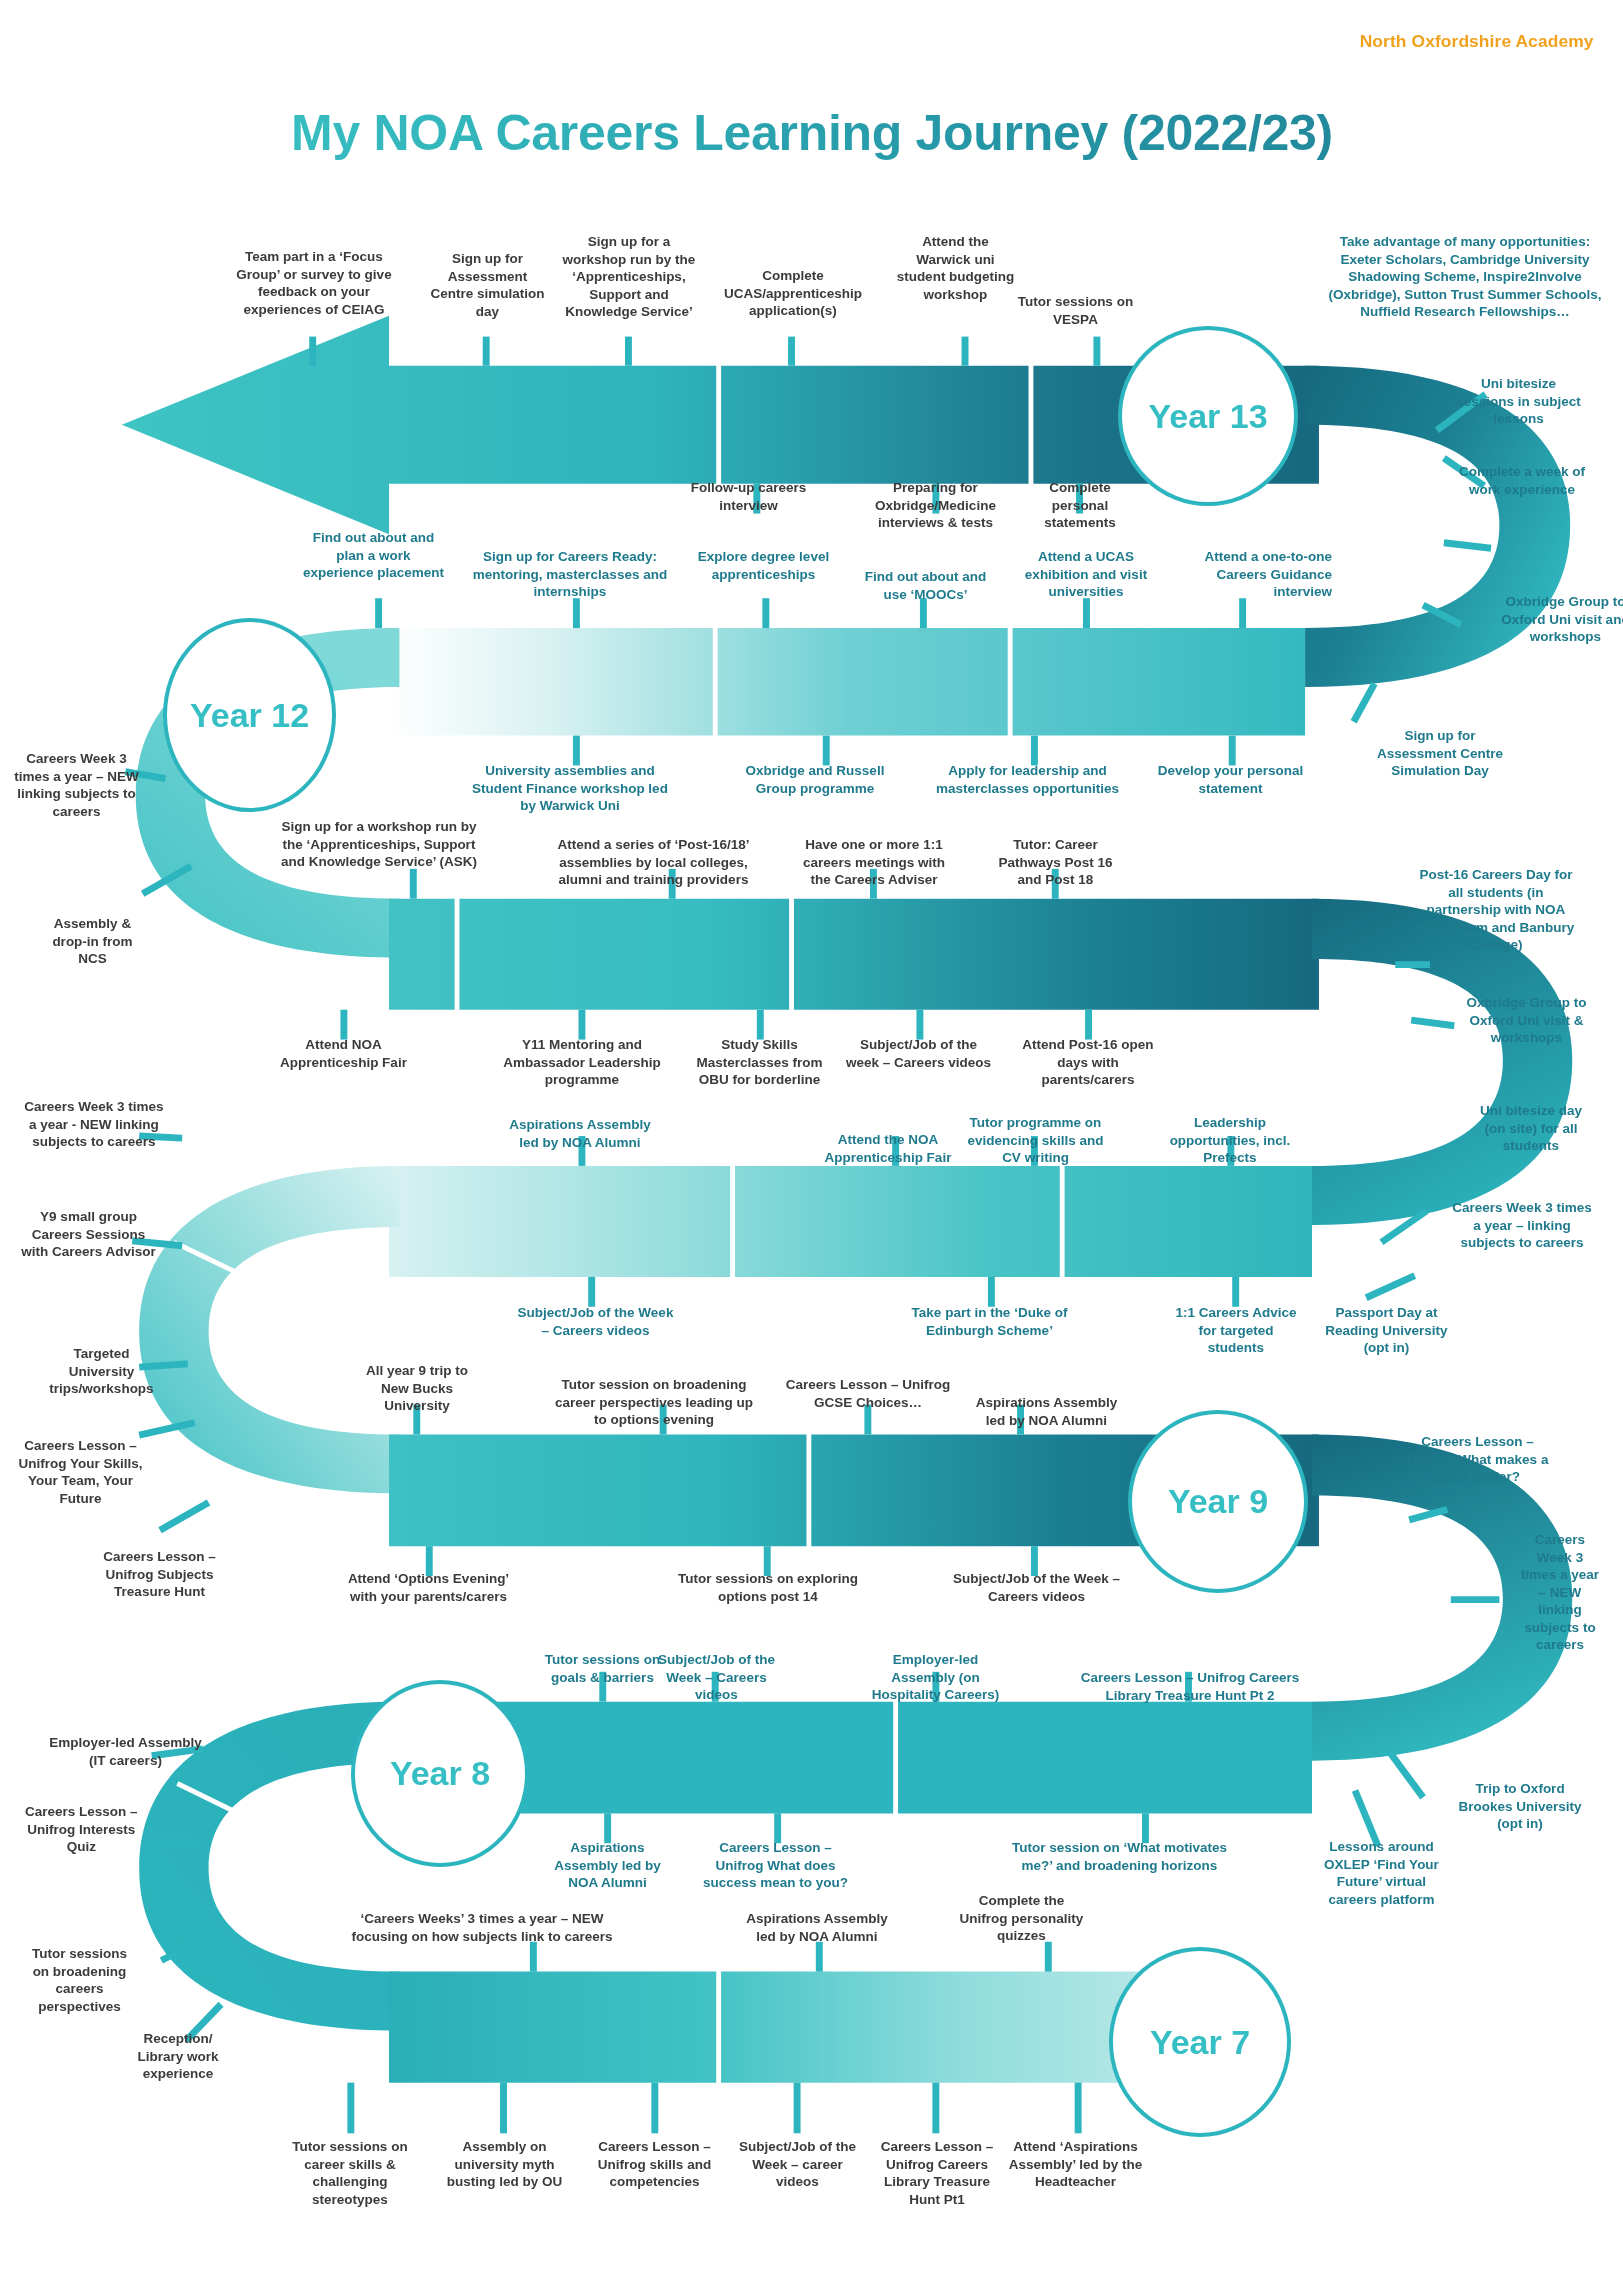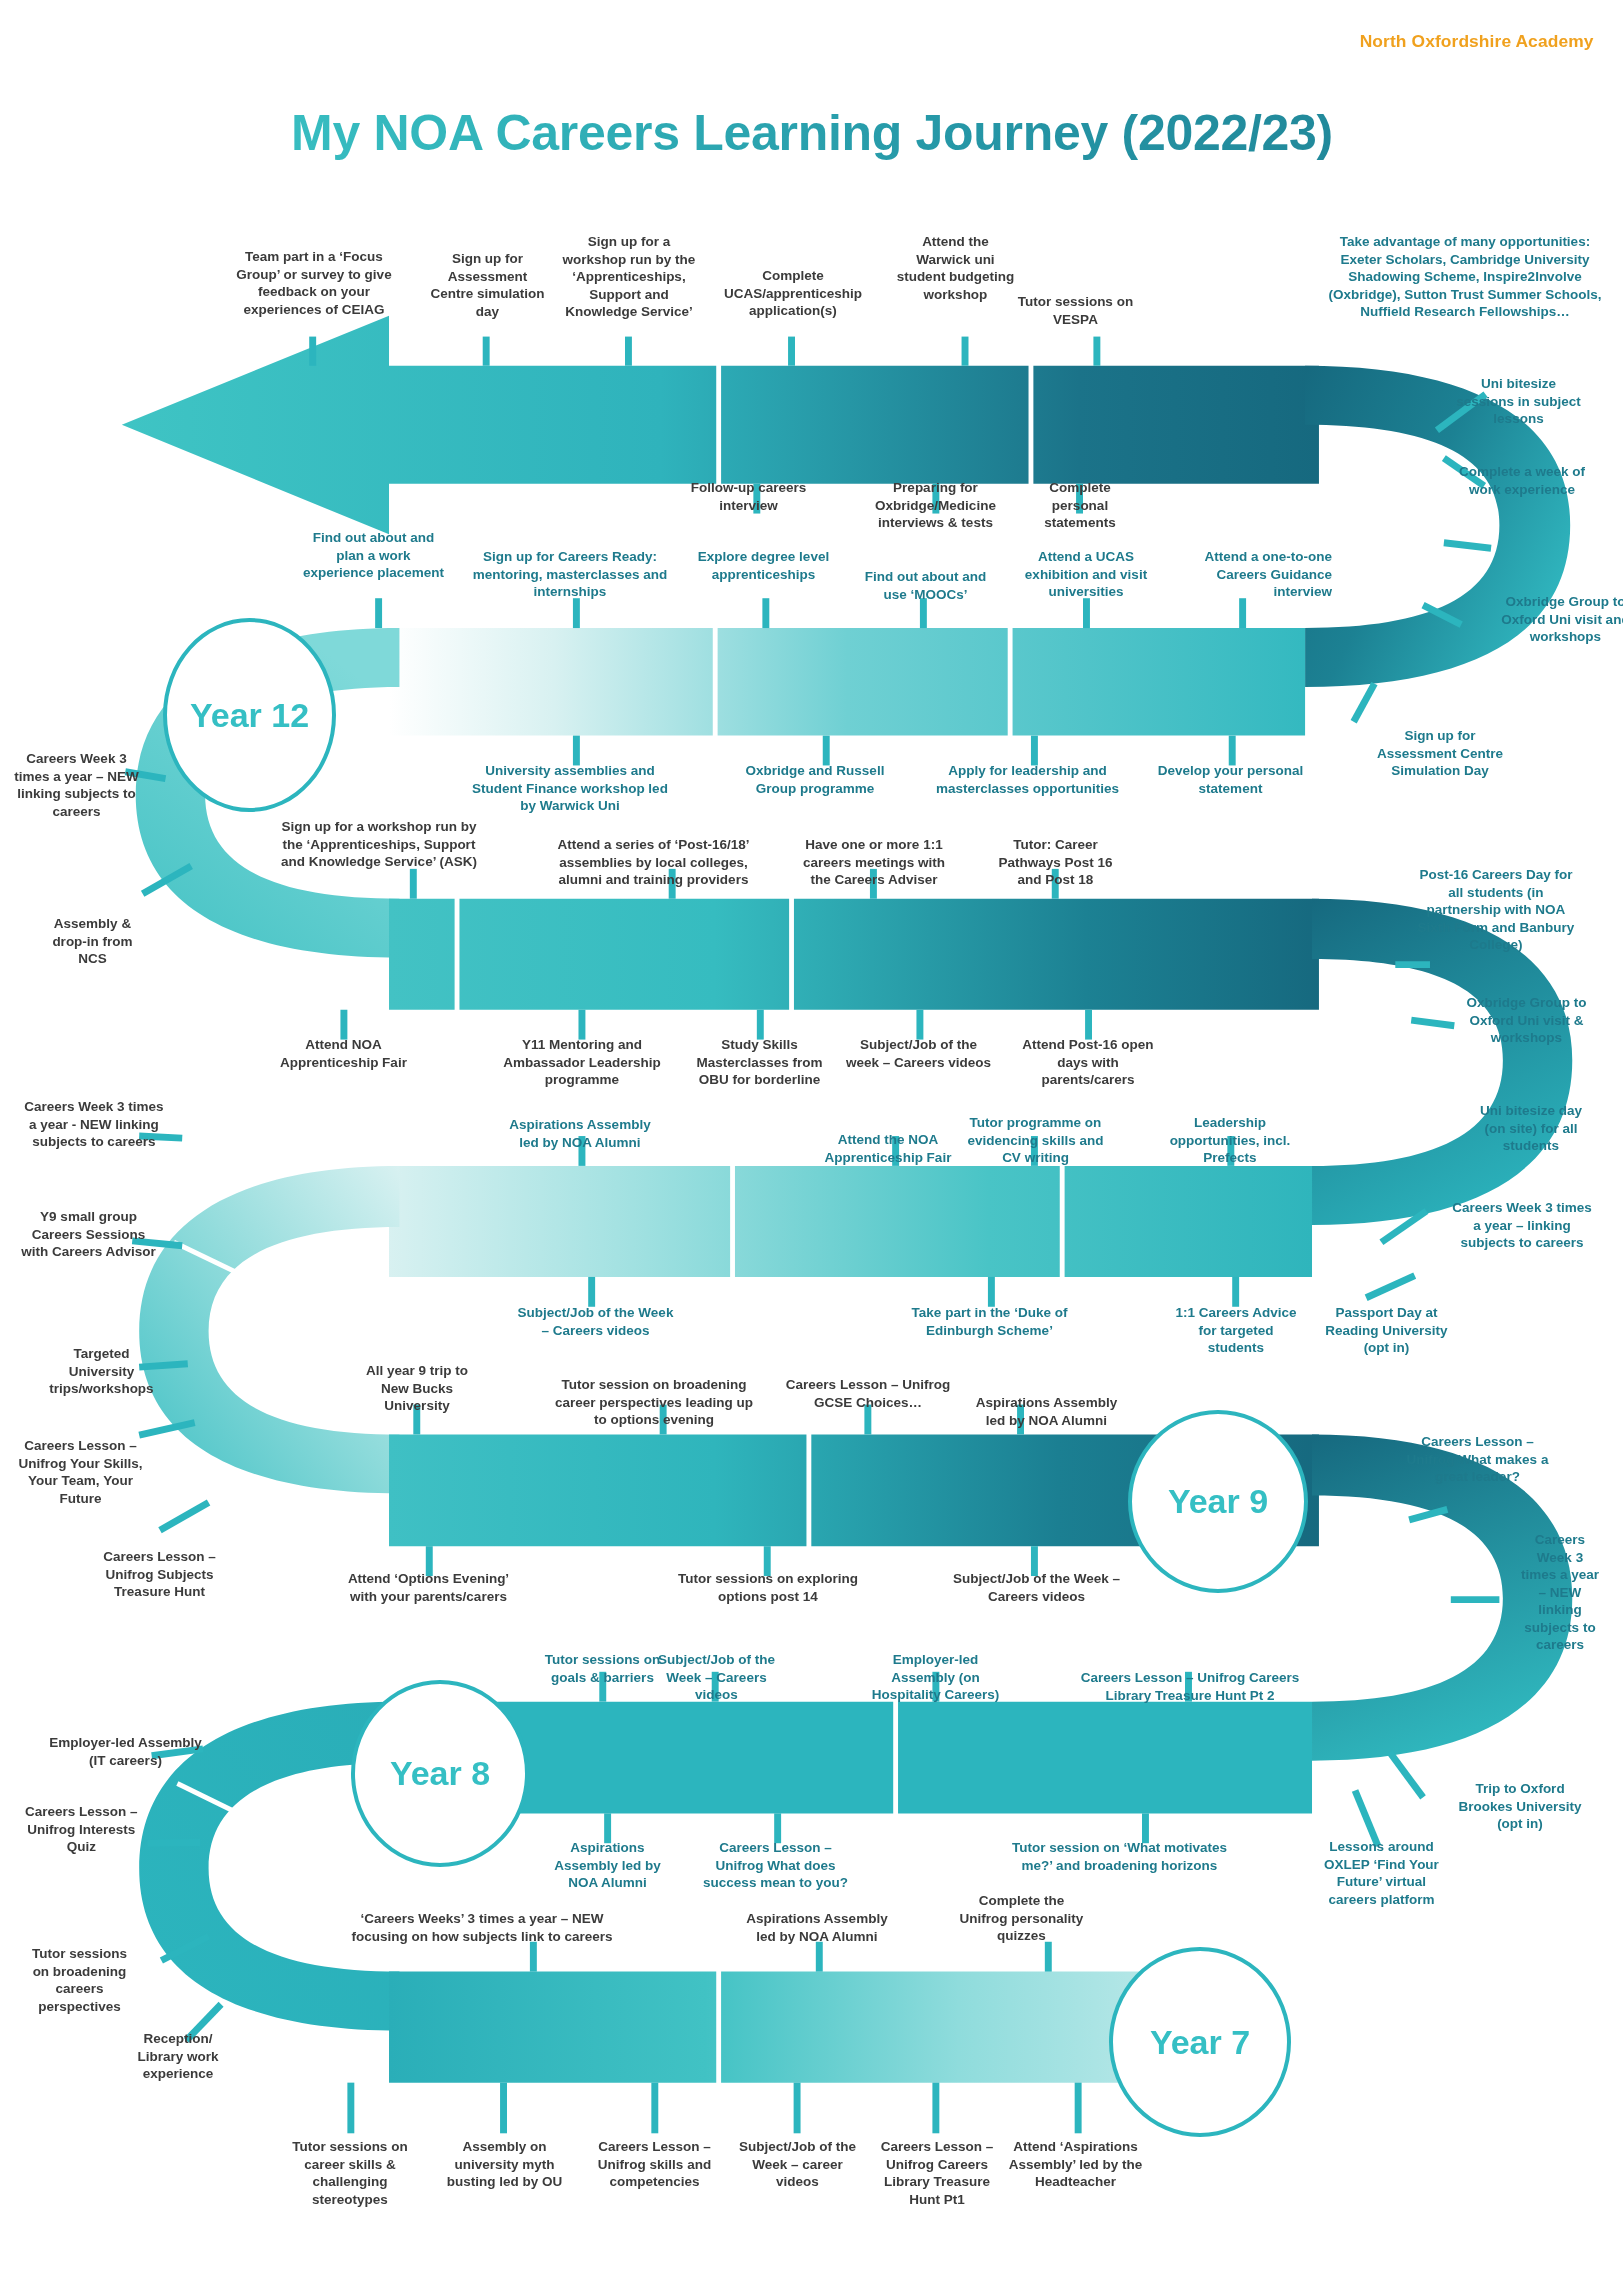--- a/index.html
+++ b/index.html
@@ -275,20 +275,23 @@
 
       <line x1="505" y1="3001" x2="505" y2="3074"></line>
       <line x1="725" y1="3001" x2="725" y2="3074"></line>
       <line x1="943" y1="3001" x2="943" y2="3074"></line>
       <line x1="1148" y1="3001" x2="1148" y2="3074"></line>
       <line x1="1348" y1="3001" x2="1348" y2="3074"></line>
       <line x1="1553" y1="3001" x2="1553" y2="3074"></line>
     </g>
   </svg>
 
+  <div class="bubble" style="left:1118px;top:326px;width:172px;height:172px;font-size:34px;">
+    <span>Year 13</span>
+  </div>
   <div class="bubble" style="left:163px;top:618px;width:165px;height:186px;font-size:34px;">
     <span>Year 12</span>
   </div>
   <div class="bubble" style="left:1128px;top:1410px;width:172px;height:175px;font-size:34px;">
     <span>Year 9</span>
   </div>
   <div class="bubble" style="left:351px;top:1680px;width:170px;height:179px;font-size:34px;">
     <span>Year 8</span>
   </div>
   <div class="bubble" style="left:1109px;top:1947px;width:174px;height:182px;font-size:34px;">

